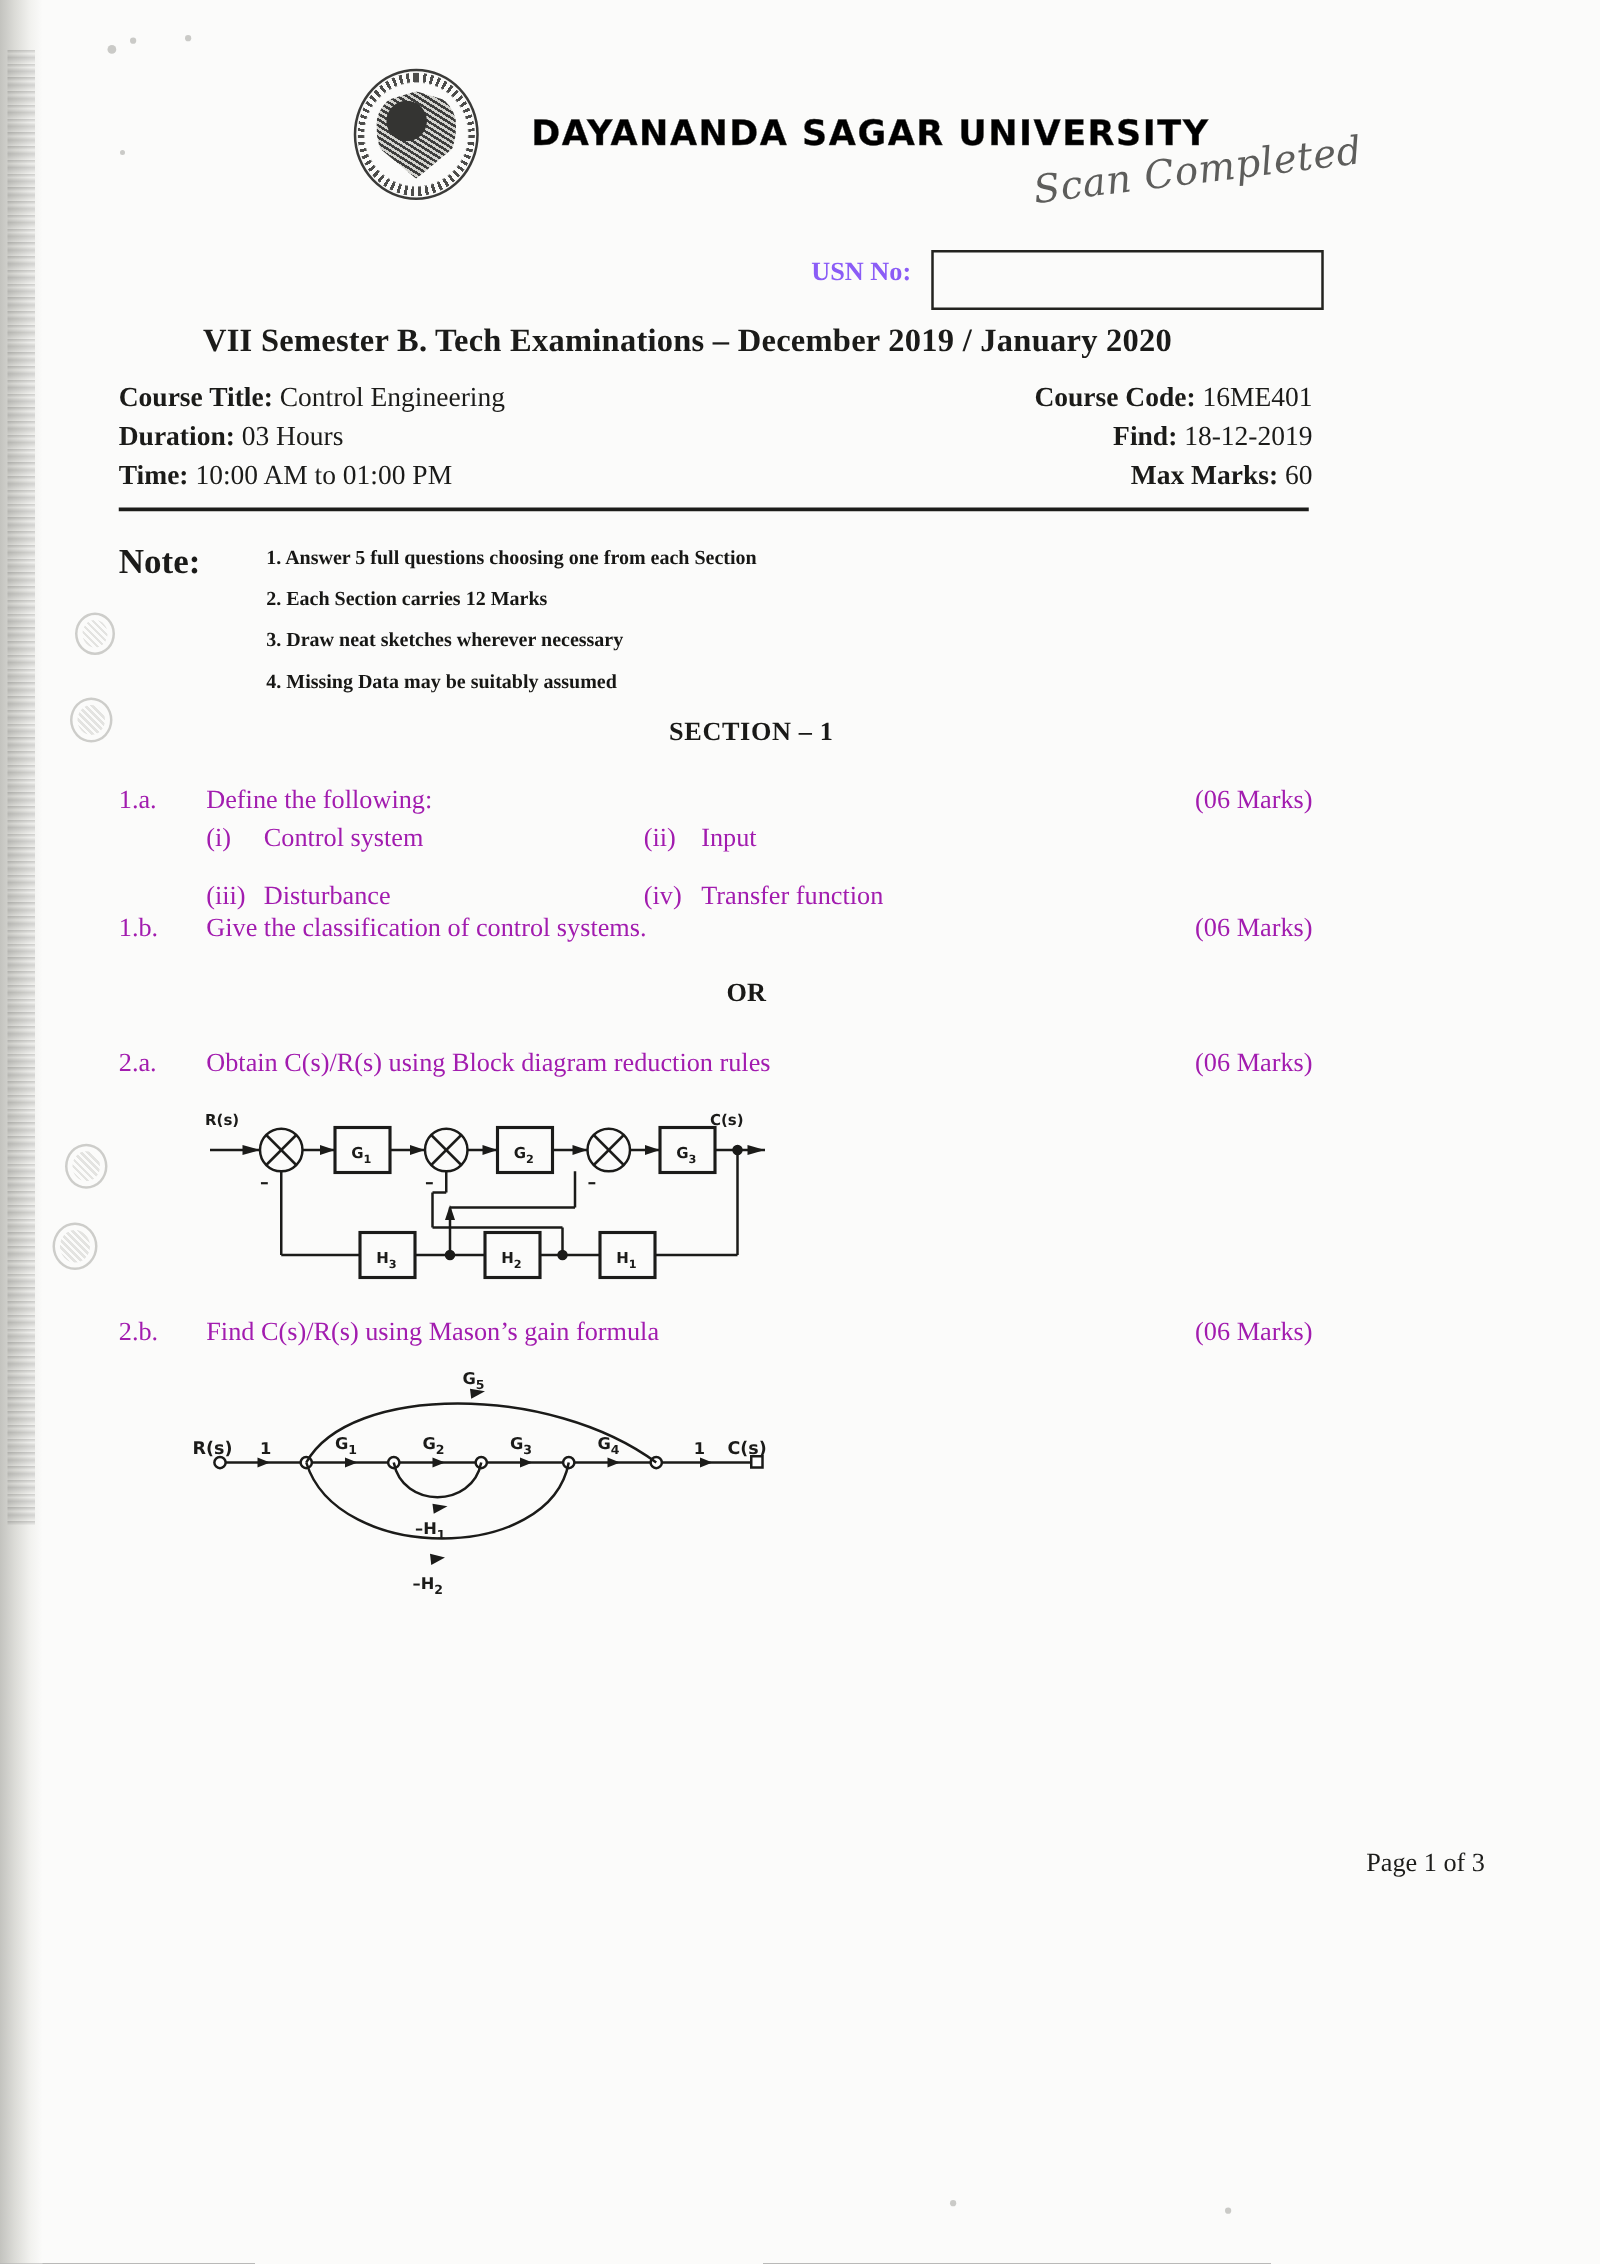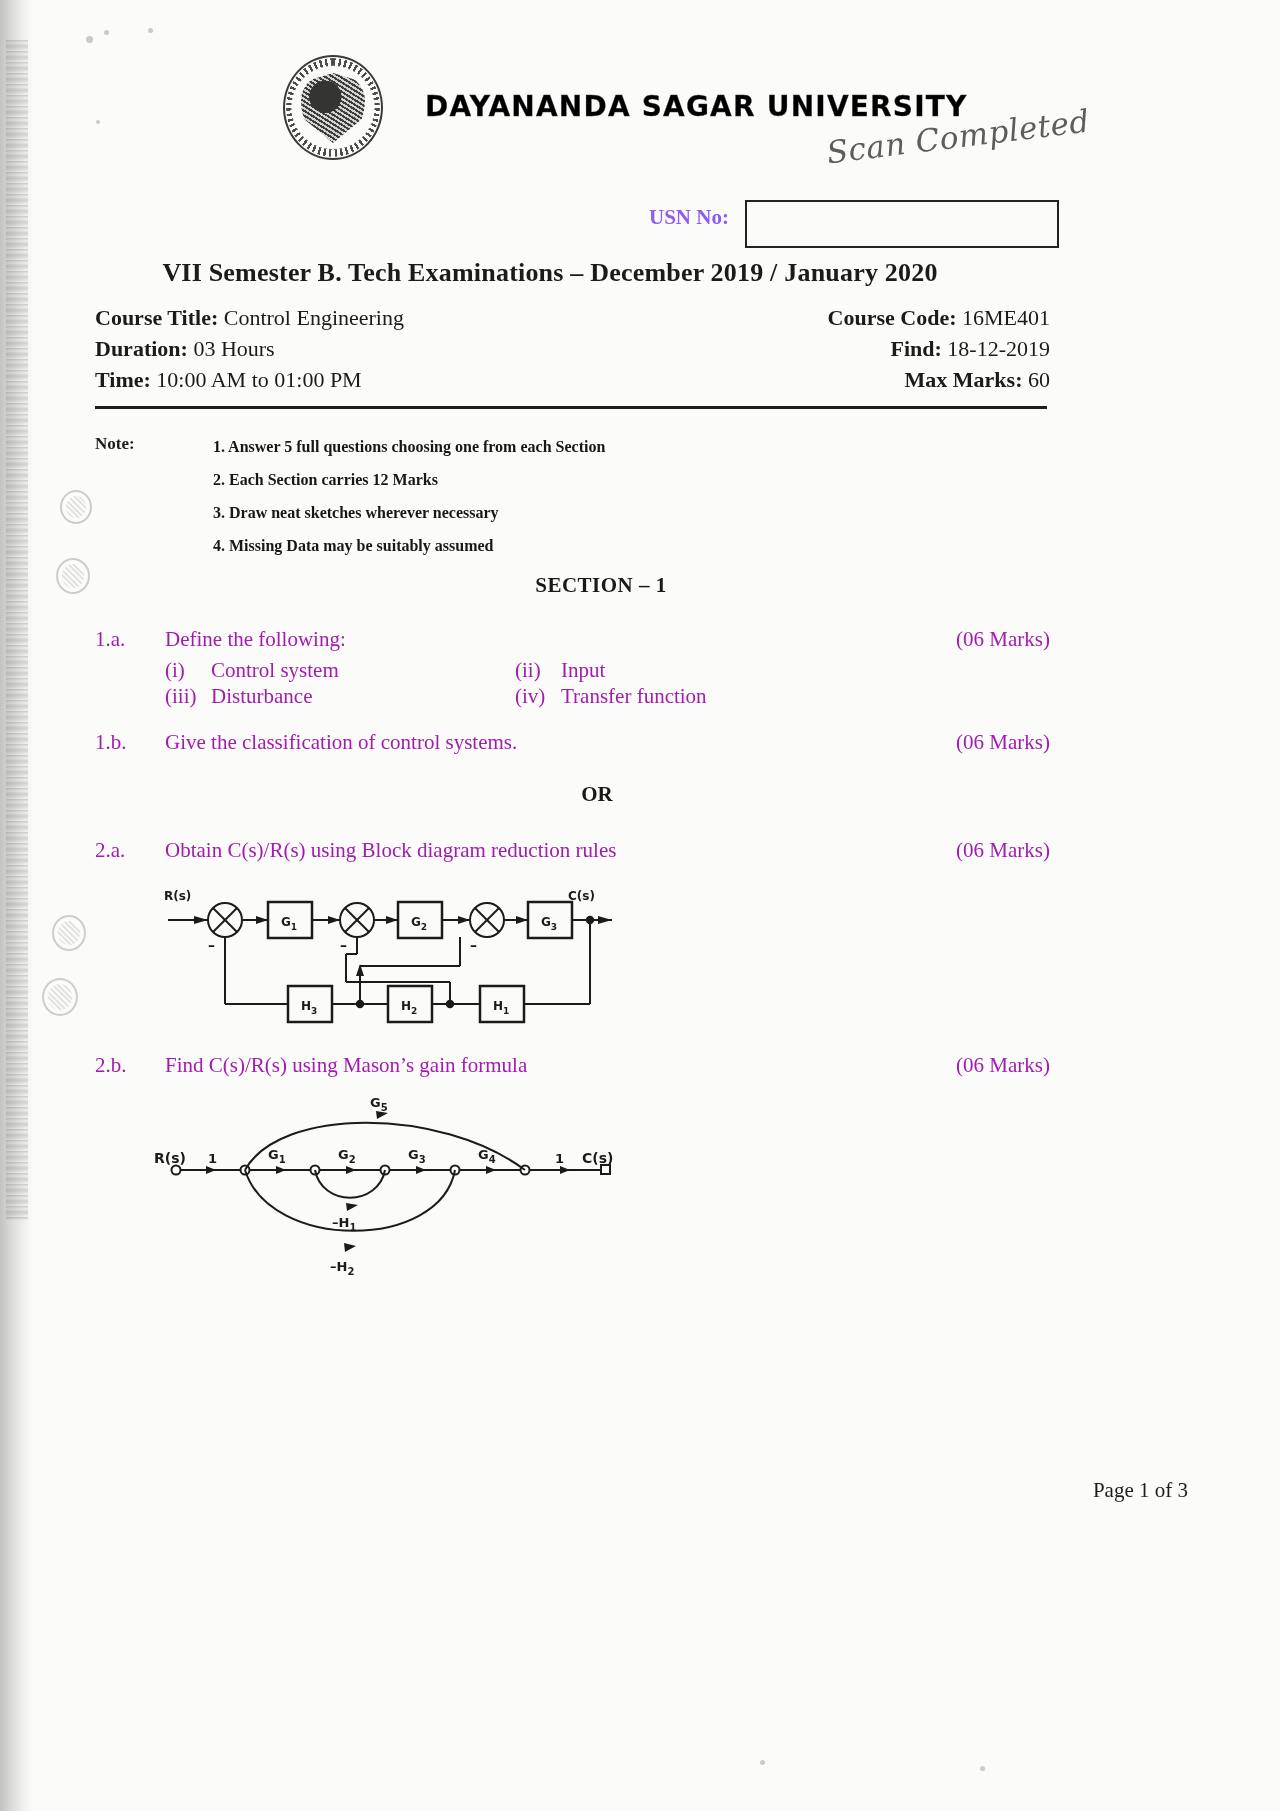--- a/index.html
+++ b/index.html
@@ -81,35 +81,35 @@
   .meta-row{display:flex;justify-content:space-between;align-items:baseline;height:31px;}
   .meta b{font-weight:700;}
   .meta .lbl{font-size:22px;color:#1b1b19;}
   .meta .val{font-weight:400;}
   .hr{
     position:absolute;left:95px;top:406px;width:952px;height:3px;
     background:#1c1c1a;
   }
 
   .note-block{position:absolute;left:95px;top:430px;width:900px;}
-  .note-word{position:absolute;left:0;top:4px;font-weight:700;font-size:17px;color:#1b1b19;}
+  .note-word{position:absolute;left:0;top:4px;font-weight:700;font-size:28px;color:#1b1b19;}
   .note-list{margin-left:118px;}
   .note-list div{font-weight:700;font-size:16px;line-height:33px;color:#171715;}
 
   .section-head{
     position:absolute;left:0;top:573px;width:1130px;text-align:center;
     font-weight:700;font-size:21px;letter-spacing:.5px;color:#191917;padding-left:36px;
   }
 
   
   .q{position:absolute;left:95px;width:955px;font-size:21px;color:#a21caf;}
   .q .num{position:absolute;left:0;top:0;width:66px;}
   .q .body{margin-left:70px;}
   .q .marks{position:absolute;right:0;top:0;text-align:right;width:150px;}
-  .subgrid{margin-top:6px;display:grid;grid-template-columns:350px auto;row-gap:1px;}
+  .subgrid{margin-top:6px;display:grid;grid-template-columns:350px auto;row-gap:21px;}
   .subgrid span.rn{display:inline-block;width:46px;}
   .or-line{
     position:absolute;left:0;top:782px;width:1130px;text-align:center;
     font-weight:700;font-size:21px;color:#191917;padding-left:32px;
   }
   .page-foot{
     position:absolute;right:92px;top:1478px;font-size:21px;color:#1d1d1b;
   }
 
   svg{display:block;}

